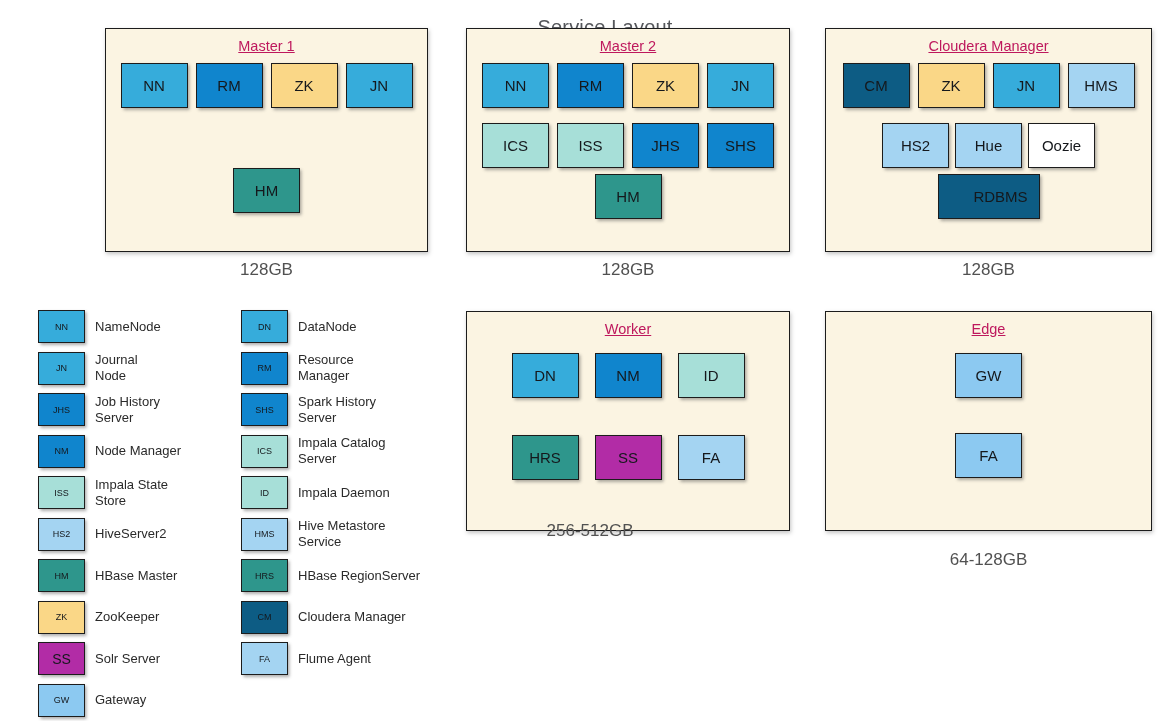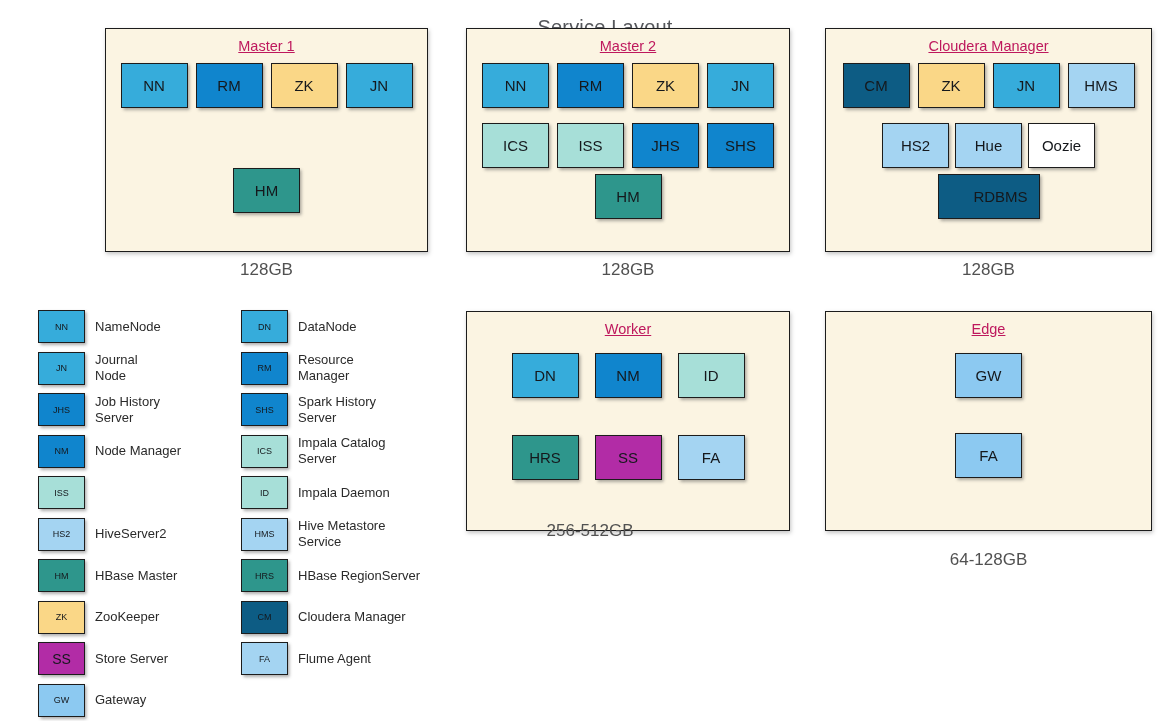--- a/index.html
+++ b/index.html
@@ -158,36 +158,38 @@
         <div class="legend-swatch" style="background: rgb(16, 133, 205);">JHS</div>
         <div class="legend-label">Job History
 Server</div>
       </div>
       <div class="legend-item">
         <div class="legend-swatch" style="background: rgb(16, 133, 205);">NM</div>
         <div class="legend-label">Node Manager</div>
       </div>
       <div class="legend-item">
         <div class="legend-swatch" style="background: rgb(167, 223, 216);">ISS</div>
+        <div class="legend-label">Impala State
+Store</div>
       </div>
       <div class="legend-item">
         <div class="legend-swatch" style="background: rgb(164, 212, 242);">HS2</div>
         <div class="legend-label">HiveServer2</div>
       </div>
       <div class="legend-item">
         <div class="legend-swatch" style="background: rgb(46, 150, 140);">HM</div>
         <div class="legend-label">HBase Master</div>
       </div>
       <div class="legend-item">
         <div class="legend-swatch" style="background: rgb(250, 215, 135);">ZK</div>
         <div class="legend-label">ZooKeeper</div>
       </div>
       <div class="legend-item">
         <div class="legend-swatch big" style="background: rgb(178, 44, 166);">SS</div>
-        <div class="legend-label">Store Server</div>
+        <div class="legend-label">Solr Server</div>
       </div>
       <div class="legend-item">
         <div class="legend-swatch" style="background: rgb(140, 201, 241);">GW</div>
         <div class="legend-label">Gateway</div>
       </div>
     </div>
   <div class="legend-col legend-col-2">
       <div class="legend-item">
         <div class="legend-swatch" style="background: rgb(54, 172, 219);">DN</div>
         <div class="legend-label">DataNode</div>

